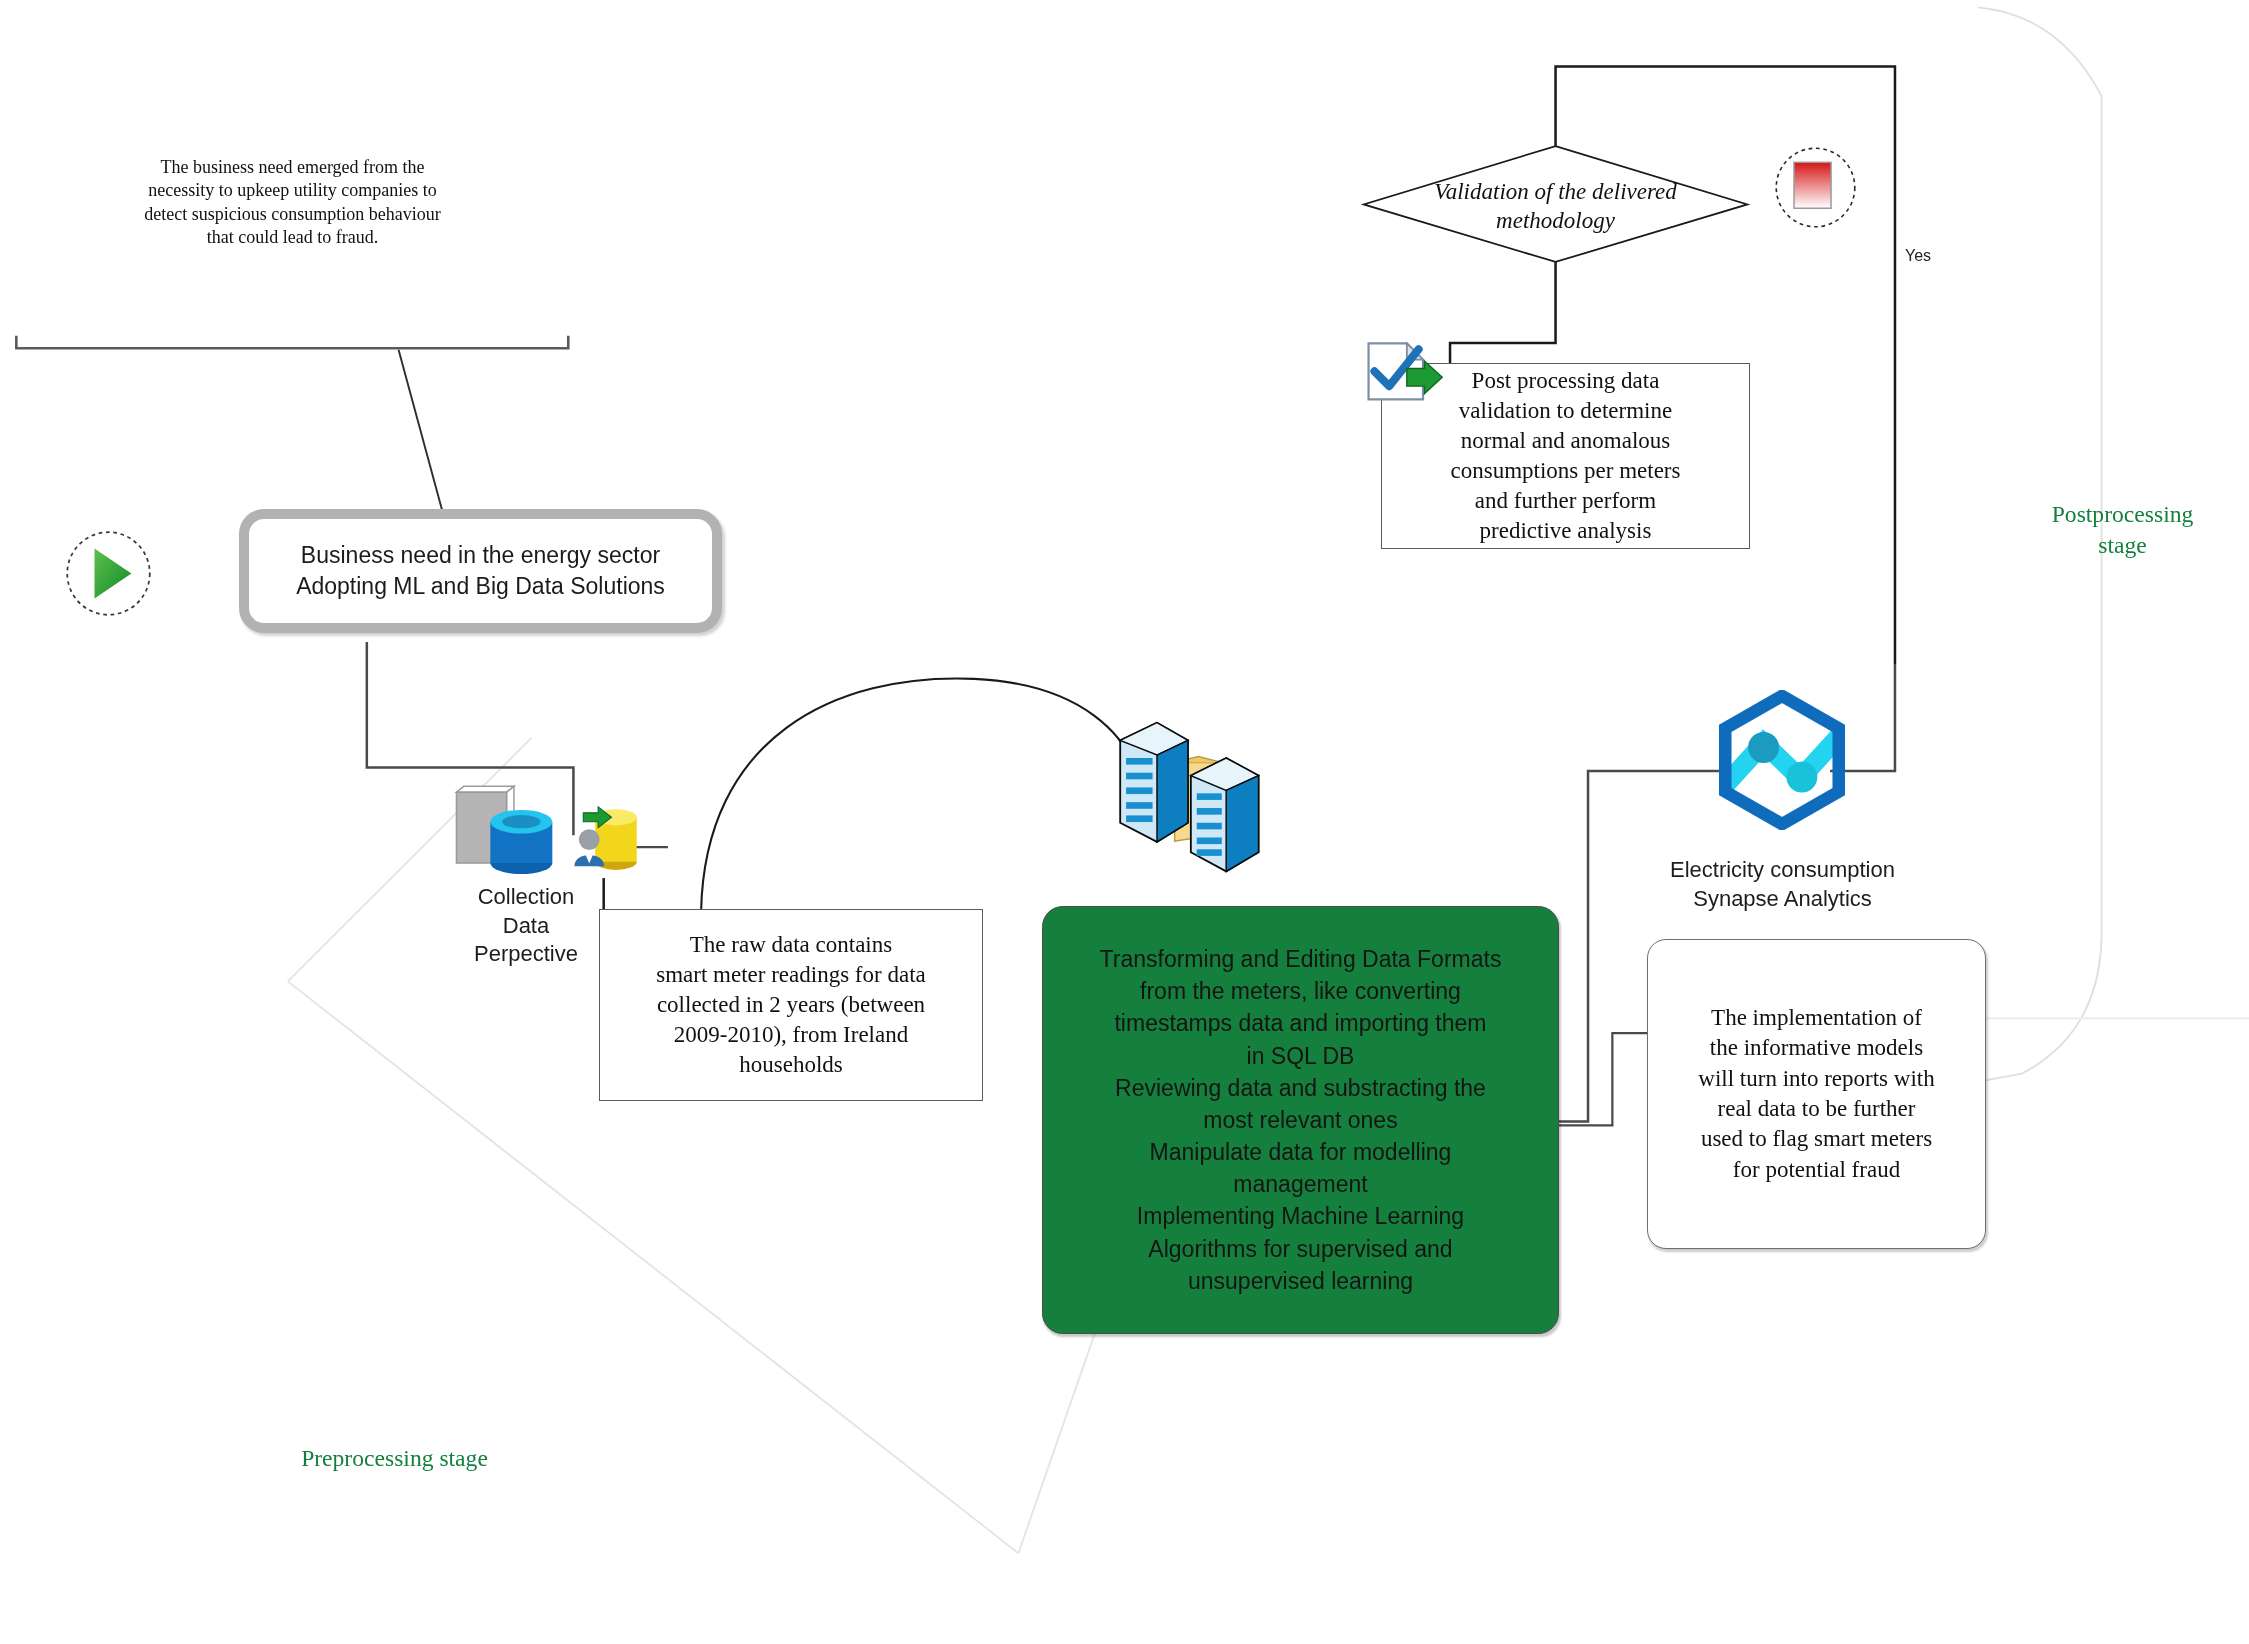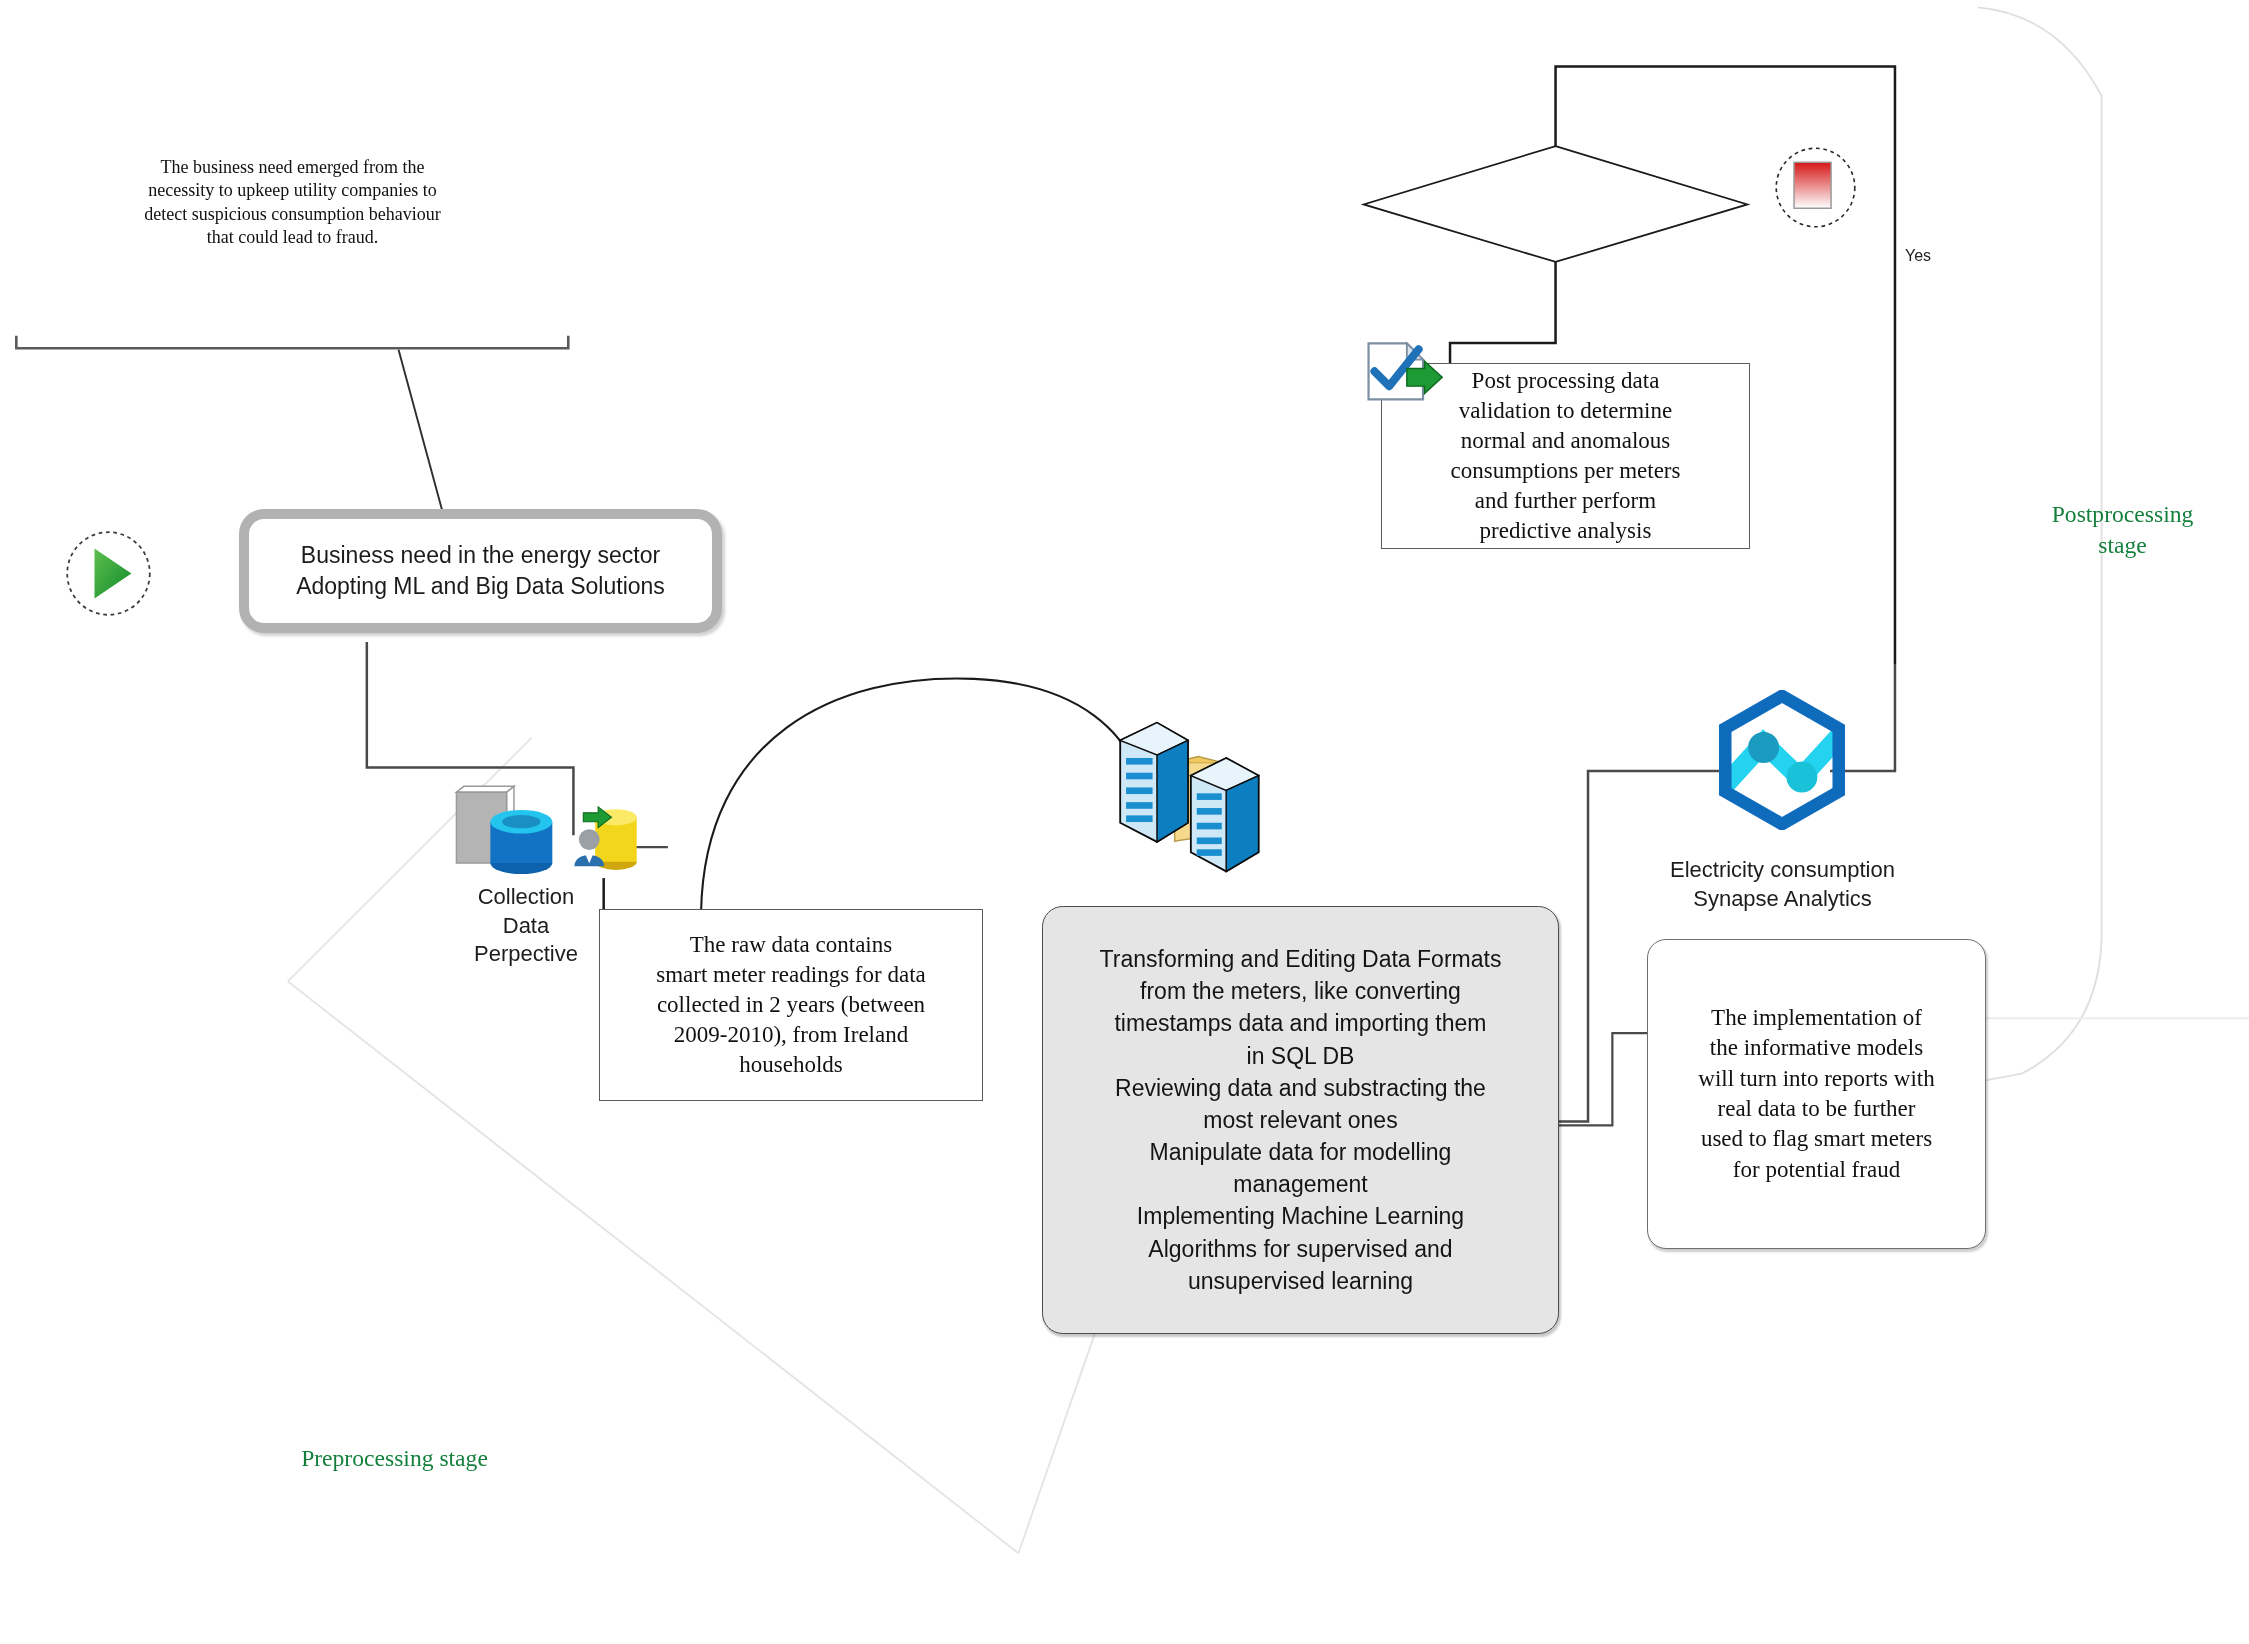--- a/index.html
+++ b/index.html
@@ -42,21 +42,21 @@
     border:10.3px solid #b2b2b2;border-radius:25px;background:#ffffff;
     display:flex;align-items:center;justify-content:center;
     font-family:"Liberation Sans",sans-serif;font-size:23px;line-height:1.36;
     color:#1b1b1b;text-align:center;white-space:pre-line;
     box-shadow:2.2px 3px 3px rgba(0,0,0,.18);
     margin-left:46px;
   }
 
   
   .proc-box{
-    border:1.5px solid #4c4c4c;border-radius:20.7px;background:#e5e5e5;
+    border:1.5px solid #4c4c4c;border-radius:20.7px;background:#15803d;
     box-shadow:1.5px 2.2px 2.2px rgba(0,0,0,.22);
     font-family:"Liberation Sans",sans-serif;font-size:23px;line-height:1.40;
     color:#141414;text-align:center;white-space:pre-line;
     display:flex;align-items:center;justify-content:center;padding:5.9px 8.9px;
   }
 
   
   .icon-caption{
     position:absolute;font-family:"Liberation Sans",sans-serif;
     font-size:22px;line-height:1.30;color:#1d1d1d;text-align:center;
@@ -271,20 +271,22 @@
   <div class="node round-box serif" style="left:1647px;top:939px;width:339px;height:310px;">The implementation of
 the informative models
 will turn into reports with
 real data to be further
 used to flag smart meters
 for potential fraud</div>
 
   <svg class="layer" viewBox="0 0 3049 2228">
     <path d="M 2108 198 L 2368 277 L 2108 355 L 1848 277 Z" fill="#ffffff" stroke="#1a1a1a" stroke-width="2.4"></path>
   </svg>
+  <div class="diamond-text" style="left:1386px;top:177px;width:339px;">Validation of the delivered
+methodology</div>
 
   <div class="icon" style="left:1774px;top:146px;width:83px;height:83px;">
     <svg width="83" height="83" viewBox="0 0 112 112">
       <defs>
         <linearGradient id="redGrad" x1="0" y1="0" x2="0" y2="1">
           <stop offset="0%" stop-color="#d51616"></stop>
           <stop offset="100%" stop-color="#ffffff"></stop>
         </linearGradient>
       </defs>
       <ellipse cx="56" cy="56" rx="53" ry="53" fill="none" stroke="#2a2a2a" stroke-width="2.2" stroke-dasharray="5 5"></ellipse>

